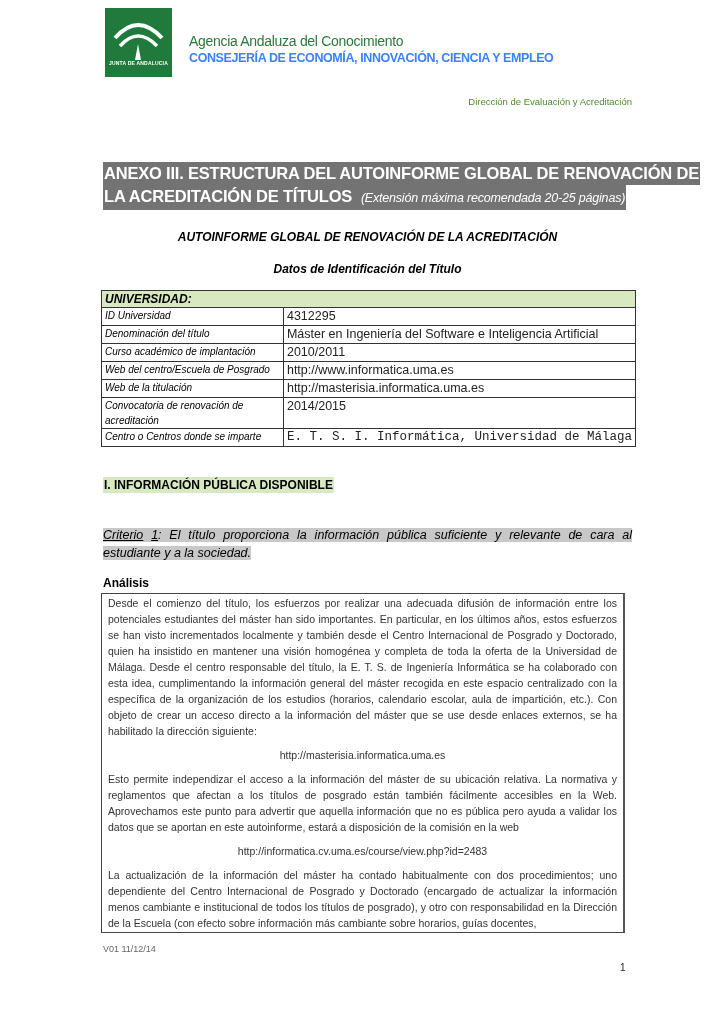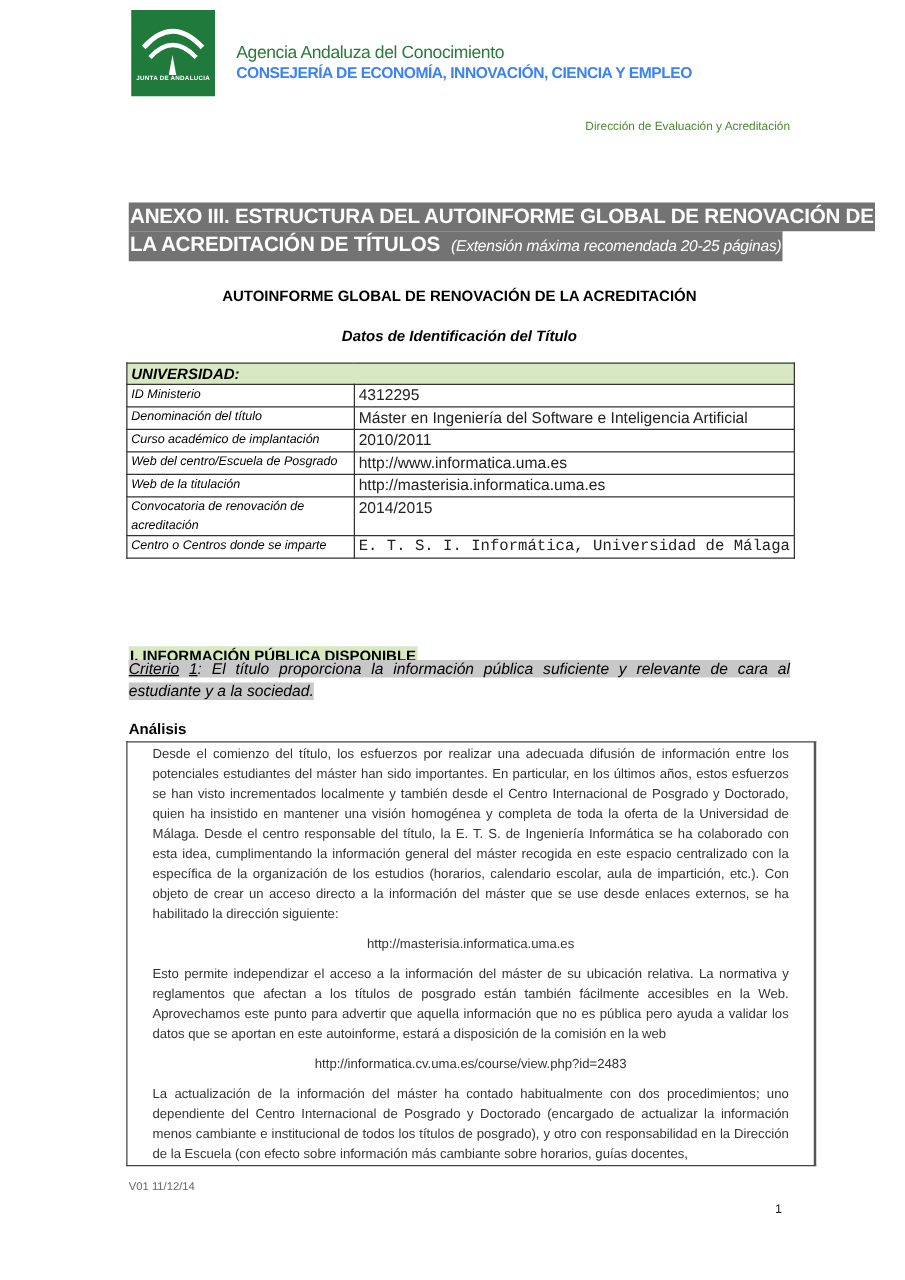--- a/index.html
+++ b/index.html
@@ -7,34 +7,34 @@
   .abs{position:absolute;}
   .logo-box{left:105px;top:8px;width:67px;height:69px;background:#1f7a3c;}
   .logo-box svg{position:absolute;left:0;top:0;}
   .logo-text{left:108px;top:60px;width:61px;text-align:center;color:#fff;font-size:5px;letter-spacing:0.2px;font-weight:bold;}
   .agency{left:189px;top:33px;color:#2a7a3a;font-size:14px;letter-spacing:-0.3px;}
   .consejeria{left:189px;top:51px;color:#3b82f6;font-size:12.5px;font-weight:bold;letter-spacing:-0.4px;}
   .direccion{left:400px;top:96px;width:232px;text-align:right;color:#4a8a2f;font-size:9.5px;}
   .title-band{left:103px;top:162px;width:529px;}
   .title-line{display:inline-block;background:#737373;color:#fff;font-weight:bold;font-size:16.5px;line-height:23px;padding:0 1px;white-space:nowrap;letter-spacing:-0.2px;}
   .title-line .ext{font-weight:normal;font-style:italic;font-size:12.5px;}
-  .subtitle{left:103px;top:230px;width:529px;text-align:center;font-weight:bold;font-size:12px;}
+  .subtitle{left:103px;top:230px;width:529px;text-align:center;font-style:italic;font-weight:bold;font-size:12px;}
   .datos{left:103px;top:262px;width:529px;text-align:center;font-style:italic;font-weight:bold;font-size:12px;}
   table.ident{position:absolute;left:101px;top:290px;width:535px;border-collapse:collapse;}
   table.ident td{border:1px solid #333;padding:0 3px;vertical-align:top;}
   table.ident td.lbl{width:265px;font-style:italic;font-size:10px;line-height:15px;}
   table.ident td.val{font-size:12.5px;line-height:17px;color:#222;}
   table.ident td.head{background:#d8e8c0;font-weight:bold;font-style:italic;font-size:12px;line-height:16px;margin-top:48px;}
   .just{text-align:justify;text-align-last:left;}
-  .section{left:103px;top:477px;background:#d8e8c0;font-weight:bold;font-size:12px;line-height:16px;padding:0 1px;margin-top:40px;}
+  .section{left:103px;top:477px;background:#d8e8c0;font-weight:bold;font-size:12px;line-height:16px;padding:0 1px;}
   .criterio{left:103px;top:526px;width:529px;font-style:italic;font-size:12.5px;line-height:18px;text-align:justify;}
   .criterio span.hl{background:#c8c8c8;}
   .criterio u{text-decoration:underline;}
   .analisis-label{left:103px;top:576px;font-weight:bold;font-size:12px;}
-  .analisis-box{left:101px;top:593px;width:509px;height:336px;border:1px solid #444;border-right:2px solid #555;padding:1px 20px;overflow:hidden;font-size:10.5px;line-height:16px;color:#333;}
+  .analisis-box{left:101px;top:593px;width:509px;height:336px;border:1px solid #444;border-right:2px solid #555;padding:1px 6px;overflow:hidden;font-size:10.5px;line-height:16px;color:#333;}
   .analisis-box p{margin:0;text-align:justify;}
   .analisis-box p.url{text-align:center;margin:8px 0 8px 0;}
   .footer-ver{left:103px;top:944px;font-size:9px;color:#666;}
   .page-num{left:620px;top:962px;font-size:10px;color:#222;}
 </style>
 </head>
 <body>
 
 <div class="abs logo-box">
   <svg width="67" height="69" viewBox="0 0 67 69">
@@ -55,21 +55,21 @@
 
 <div class="abs subtitle">AUTOINFORME GLOBAL DE RENOVACIÓN DE LA ACREDITACIÓN</div>
 <div class="abs datos">Datos de Identificación del Título</div>
 
 <table class="ident">
   <tbody>
       <tr>
     <td class="head" colspan="2">UNIVERSIDAD:</td>
   </tr>
   <tr>
-    <td class="lbl">ID Ministerio</td>
+    <td class="lbl">ID Universidad</td>
     <td class="val">4312295</td>
   </tr>
   <tr>
     <td class="lbl">Denominación del título</td>
     <td class="val just">Máster en Ingeniería del Software e Inteligencia Artificial</td>
   </tr>
   <tr>
     <td class="lbl">Curso académico de implantación</td>
     <td class="val">2010/2011</td>
   </tr>

